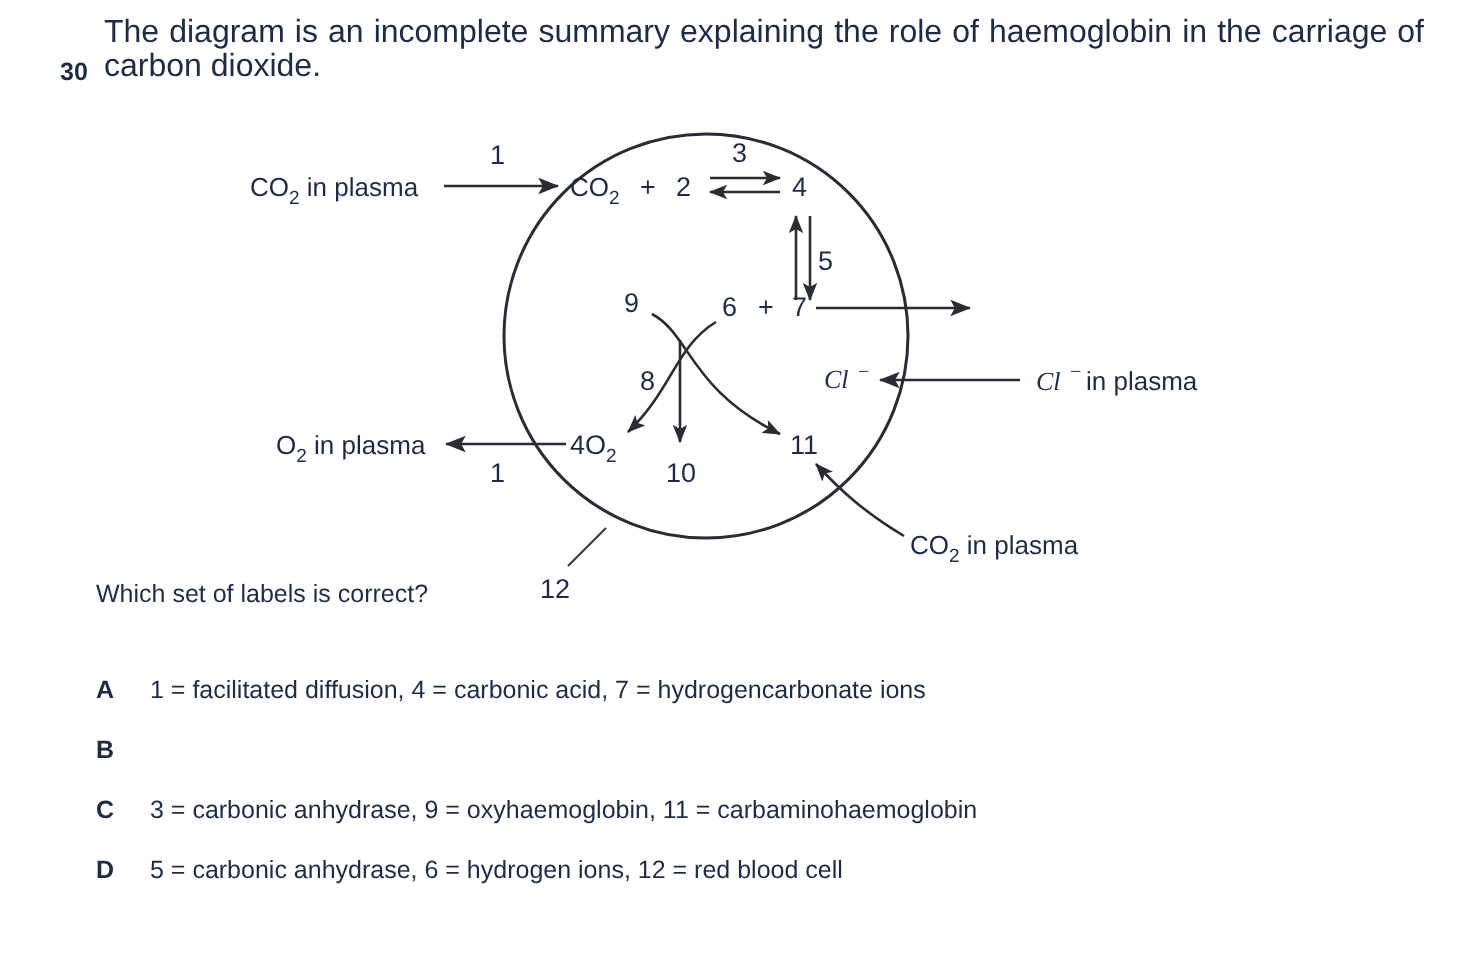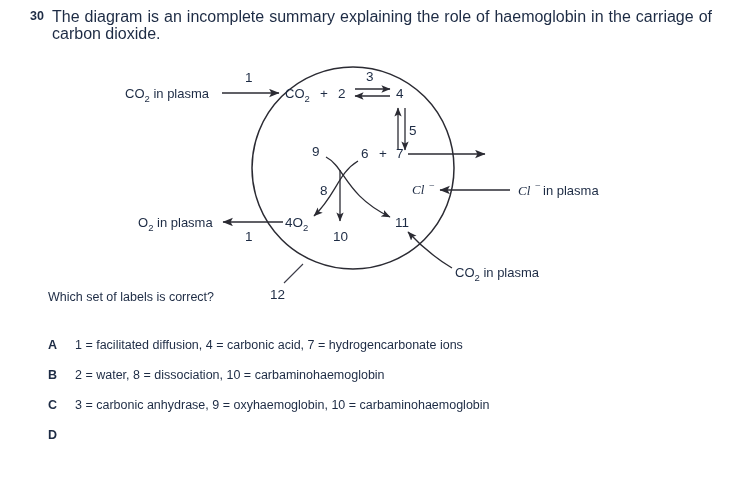--- a/index.html
+++ b/index.html
@@ -28,20 +28,21 @@
     width: 690px;
     display: flex;
     align-items: flex-start;
   }
   #question-number {
     font-weight: bold;
     font-size: 12.5px;
     line-height: 17px;
     width: 22px;
     flex: 0 0 22px;
+    margin-top: 20px;
   }
   #question-text {
     font-size: 16px;
     line-height: 17px;
     text-align: justify;
     width: 660px;
   }
 
   
   #diagram {
@@ -230,24 +231,24 @@
 
   <div id="lead-in">Which set of labels is correct?</div>
 
   <div id="options">
     <div class="option-row">
       <div class="option-letter">A</div>
       <div class="option-text">1 = facilitated diffusion, 4 = carbonic acid, 7 = hydrogencarbonate ions</div>
     </div>
     <div class="option-row">
       <div class="option-letter">B</div>
-      <div class="option-text">2 = water, 8 = dissociation, 10 = carbaminohaemoglobin</div>
     </div>
     <div class="option-row">
       <div class="option-letter">C</div>
-      <div class="option-text">3 = carbonic anhydrase, 9 = oxyhaemoglobin, 10 = carbaminohaemoglobin</div>
+      <div class="option-text">3 = carbonic anhydrase, 9 = oxyhaemoglobin, 11 = carbaminohaemoglobin</div>
     </div>
     <div class="option-row">
       <div class="option-letter">D</div>
+      <div class="option-text">5 = carbonic anhydrase, 6 = hydrogen ions, 12 = red blood cell</div>
     </div>
   </div>
 
 </div>
 
 </body></html>

